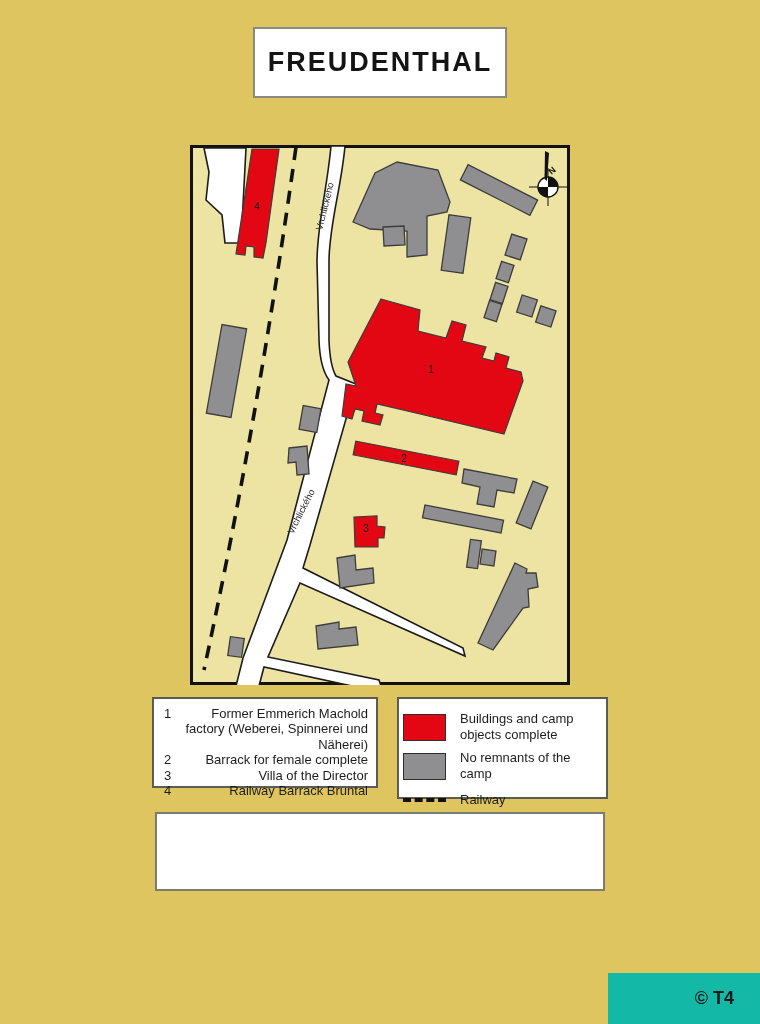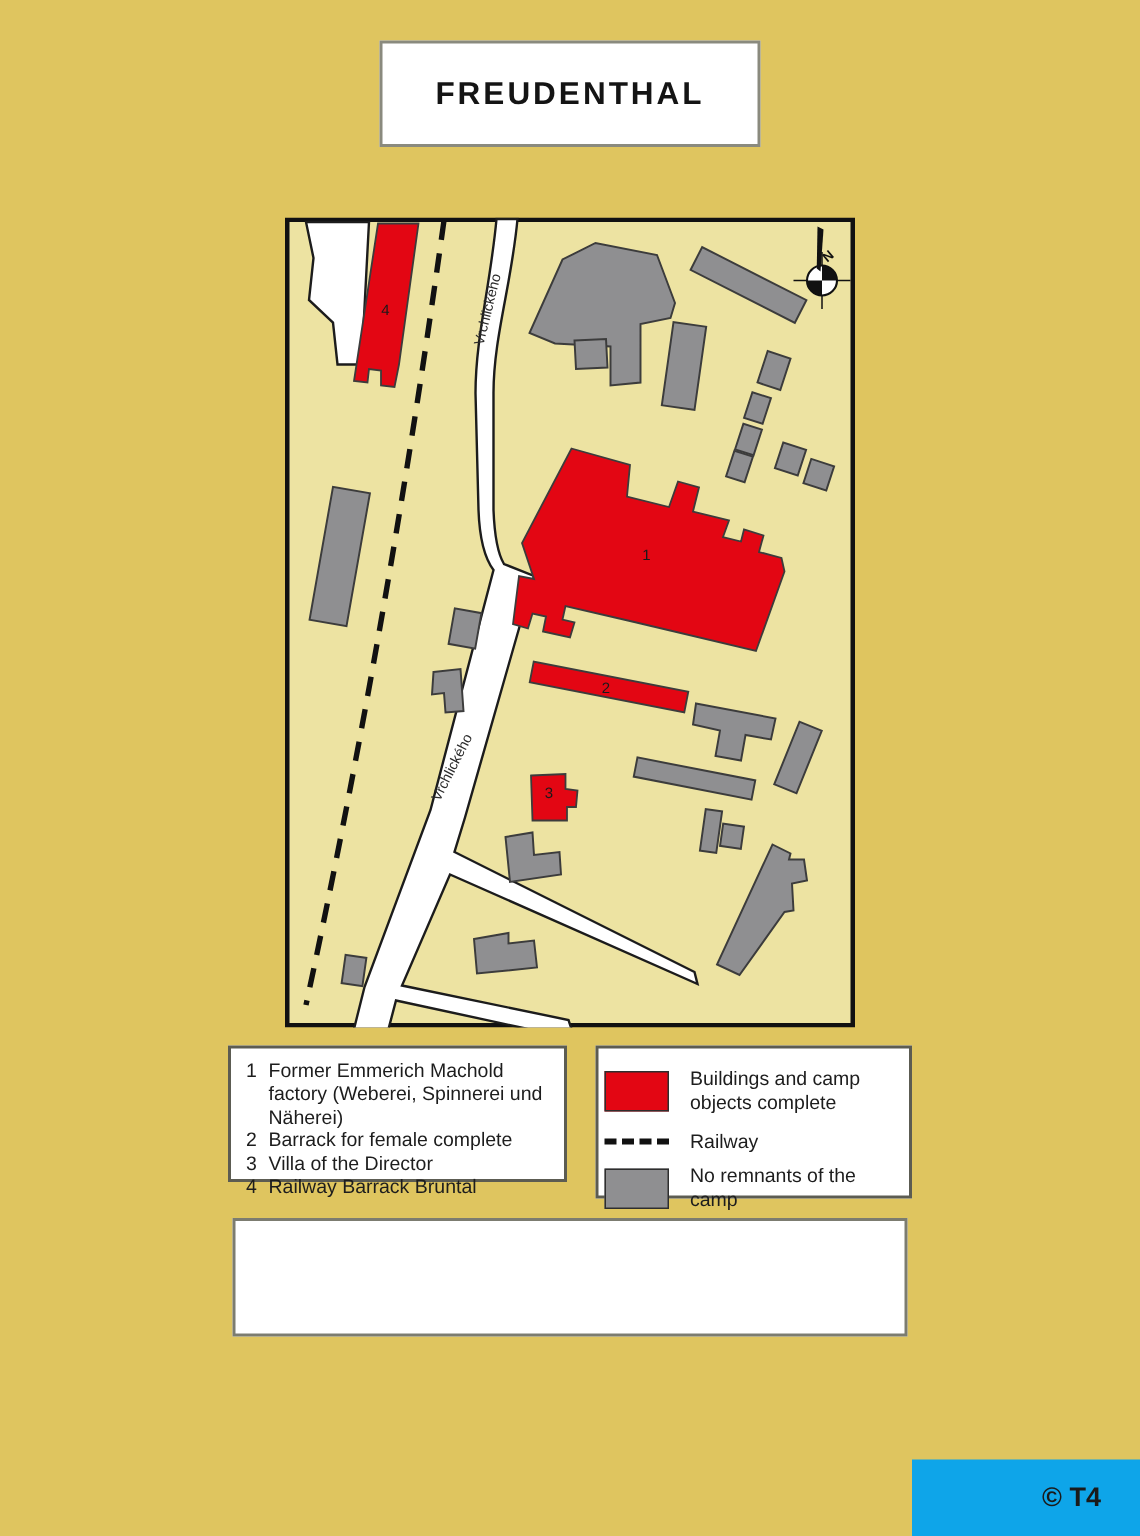--- a/index.html
+++ b/index.html
@@ -5,52 +5,52 @@
   html,body{margin:0;padding:0;}
   body{font-family:"Liberation Sans",sans-serif;}
   #stage{position:relative;width:760px;height:1024px;background:#dfc55f;overflow:hidden;}
 
   .title-box{
     position:absolute;left:253px;top:27px;width:250px;height:67px;
     background:#ffffff;border:2px solid #8a8a7e;
     display:flex;align-items:center;justify-content:center;
   }
   .title-box h1{
-    margin:0;font-size:21px;font-weight:bold;letter-spacing:2px;color:#141414;
+    margin:0;font-size:27px;font-weight:bold;letter-spacing:2px;color:#141414;
   }
 
   .map-wrap{position:absolute;left:190px;top:145px;width:380px;height:540px;}
 
   .legend-box{
     position:absolute;background:#ffffff;border:2px solid #5c5c52;
     box-sizing:border-box;color:#1d1d1d;
   }
   .legend-numbered{left:152px;top:697px;width:226px;height:91px;padding:7px 6px 4px 10px;}
   .lnum-item{display:flex;font-size:13px;line-height:15.4px;}
   .lnum{width:15px;flex:0 0 15px;}
-  .ltext{flex:1;padding-right:2px;}
+  .ltext{flex:1;padding-right:2px;text-align:right;}
 
   .legend-symbols{left:397px;top:697px;width:211px;height:102px;padding:12px 6px 4px 4px;}
   .sym-row{display:flex;align-items:center;margin-bottom:7px;}
   .sym-row:last-child{margin-bottom:0;}
   .sym-swatch{flex:0 0 43px;height:27px;margin-right:14px;border:1px solid #2e2e2e;box-sizing:border-box;}
   .sym-red{background:#e30613;}
   .sym-gray{background:#8f8f91;}
   .sym-rail{flex:0 0 43px;height:0;margin-right:14px;border-top:4px dashed #111;}
   .sym-label{font-size:13px;line-height:16px;color:#1d1d1d;}
   .row-rail{margin-top:10px;}
 
   .empty-box{
     position:absolute;left:155px;top:812px;width:450px;height:79px;
     background:#ffffff;border:2px solid #7c7c70;box-sizing:border-box;
   }
 
   .credit-panel{
     position:absolute;left:608px;top:973px;width:152px;height:51px;
-    background:#0ea5e9;display:flex;align-items:center;justify-content:flex-end;
+    background:#14b8a6;display:flex;align-items:center;justify-content:flex-end;
     padding-right:26px;box-sizing:border-box;
   }
   .credit-panel span{font-size:18px;font-weight:bold;color:#1a1a1a;}
 
   svg text{font-family:"Liberation Sans",sans-serif;}
   .bnum{font-size:10px;fill:#1a1a1a;}
   .street{font-size:9.5px;fill:#2b2b2b;}
   .compass-n{font-size:9px;font-weight:bold;fill:#111;}
 </style>
 </head>
@@ -147,27 +147,27 @@
       <span class="lnum">4</span>
       <span class="ltext">Railway Barrack Bruntal</span>
     </div>
   </div>
 
   <div class="legend-box legend-symbols">
     <div class="sym-row">
       <div class="sym-swatch sym-red"></div>
       <div class="sym-label">Buildings and camp objects complete</div>
     </div>
+    <div class="sym-row">
+      <div class="sym-swatch sym-gray"></div>
+      <div class="sym-label">No remnants of the camp</div>
+    </div>
     <div class="sym-row row-rail">
       <div class="sym-rail"></div>
       <div class="sym-label">Railway</div>
-    </div>
-    <div class="sym-row">
-      <div class="sym-swatch sym-gray"></div>
-      <div class="sym-label">No remnants of the camp</div>
     </div>
   </div>
 
   <div class="empty-box"></div>
 
   <div class="credit-panel">
     <span>© T4</span>
   </div>
 
 </div>

